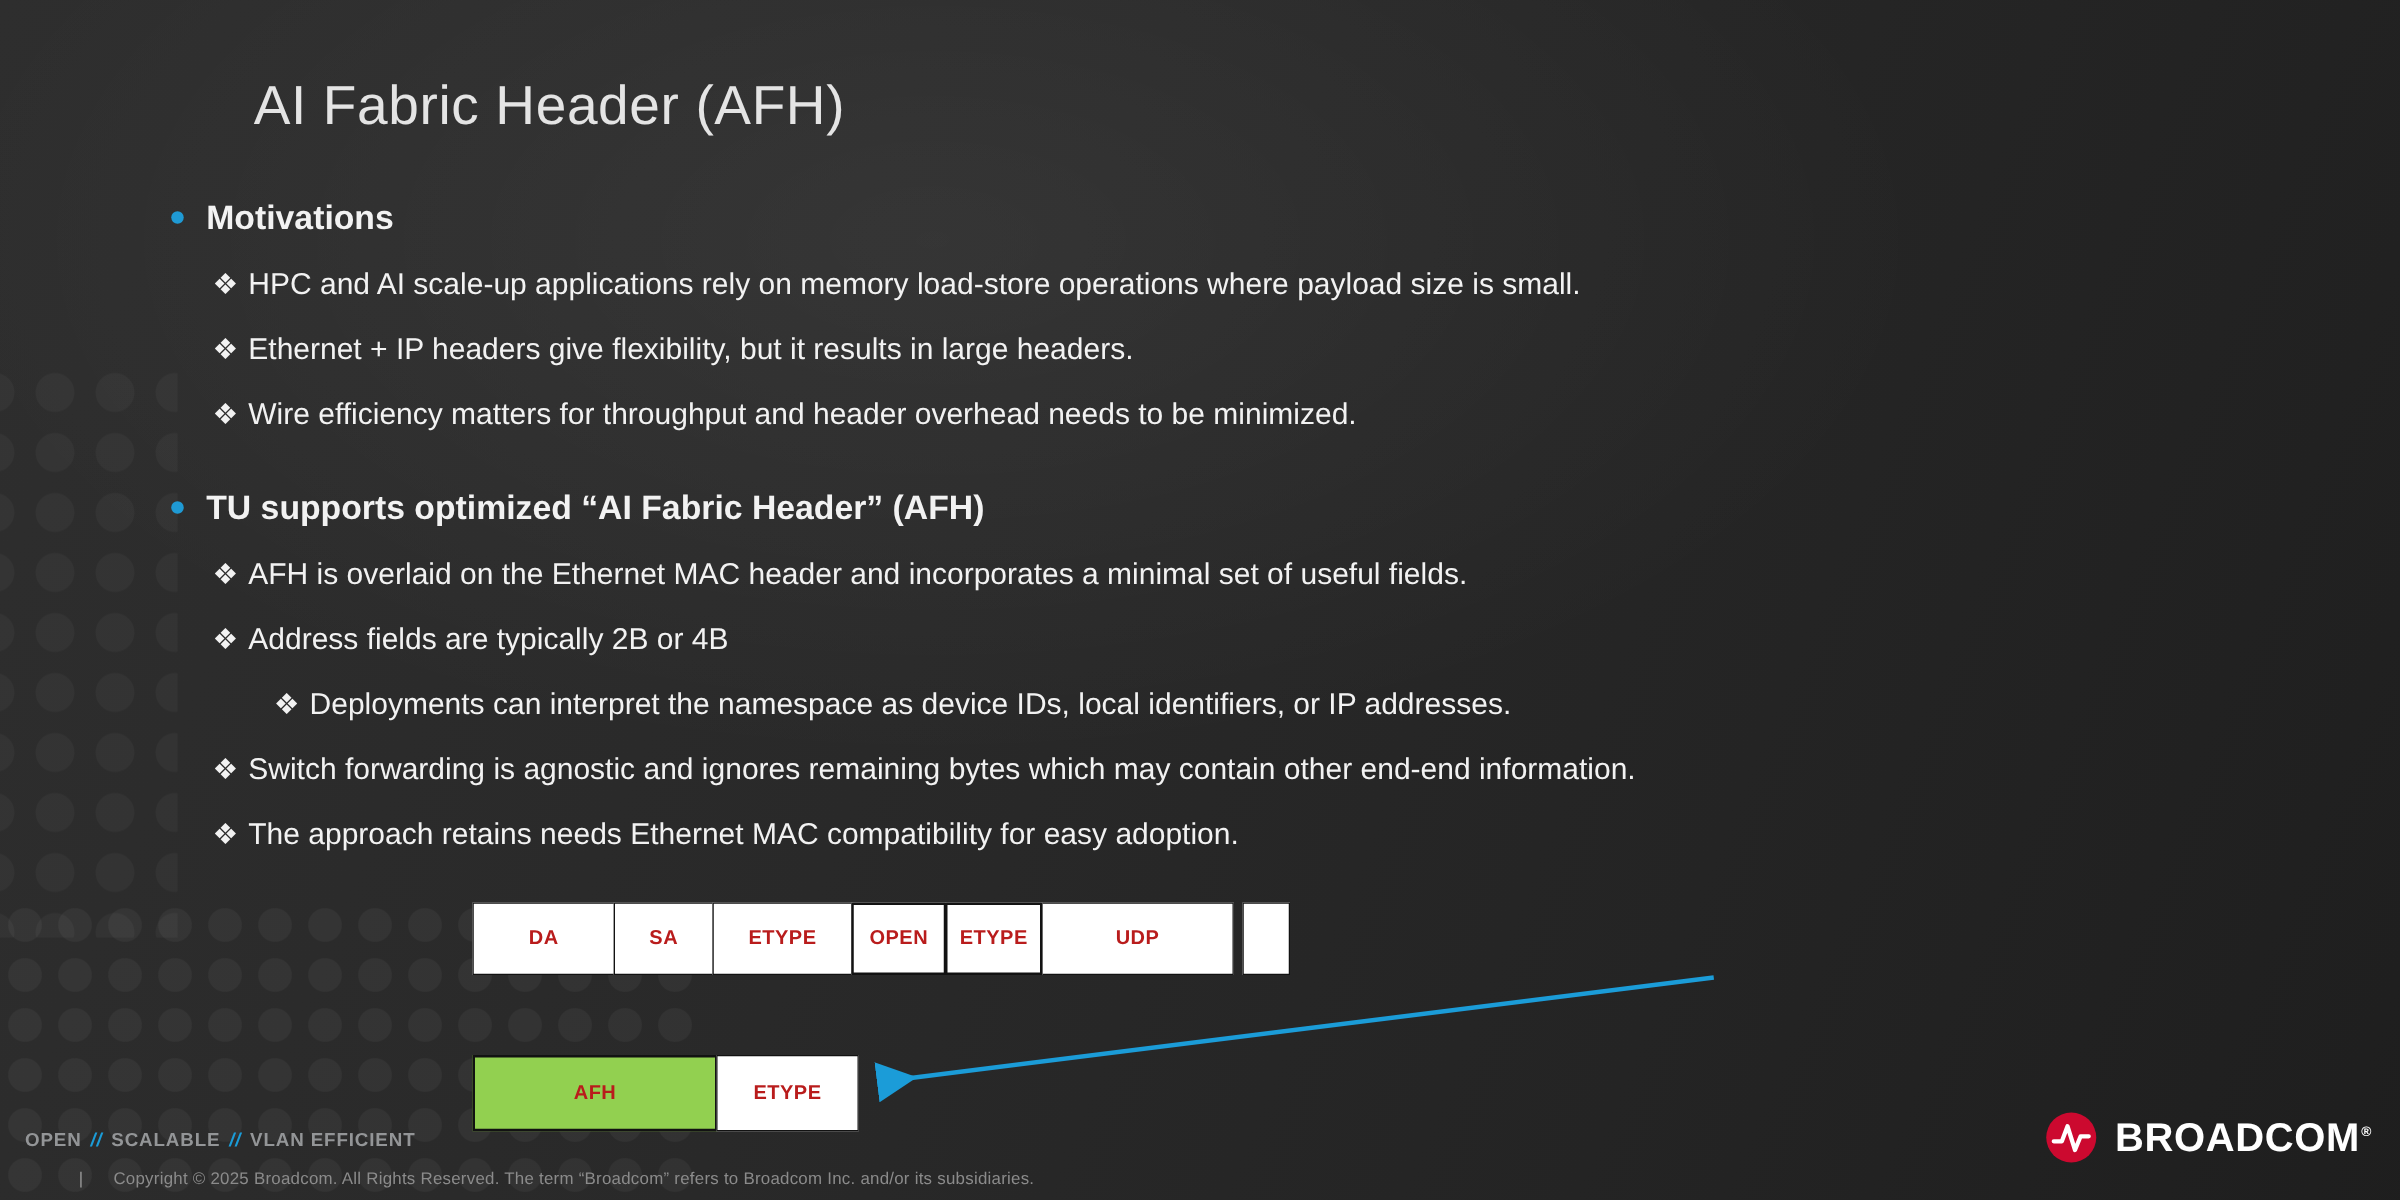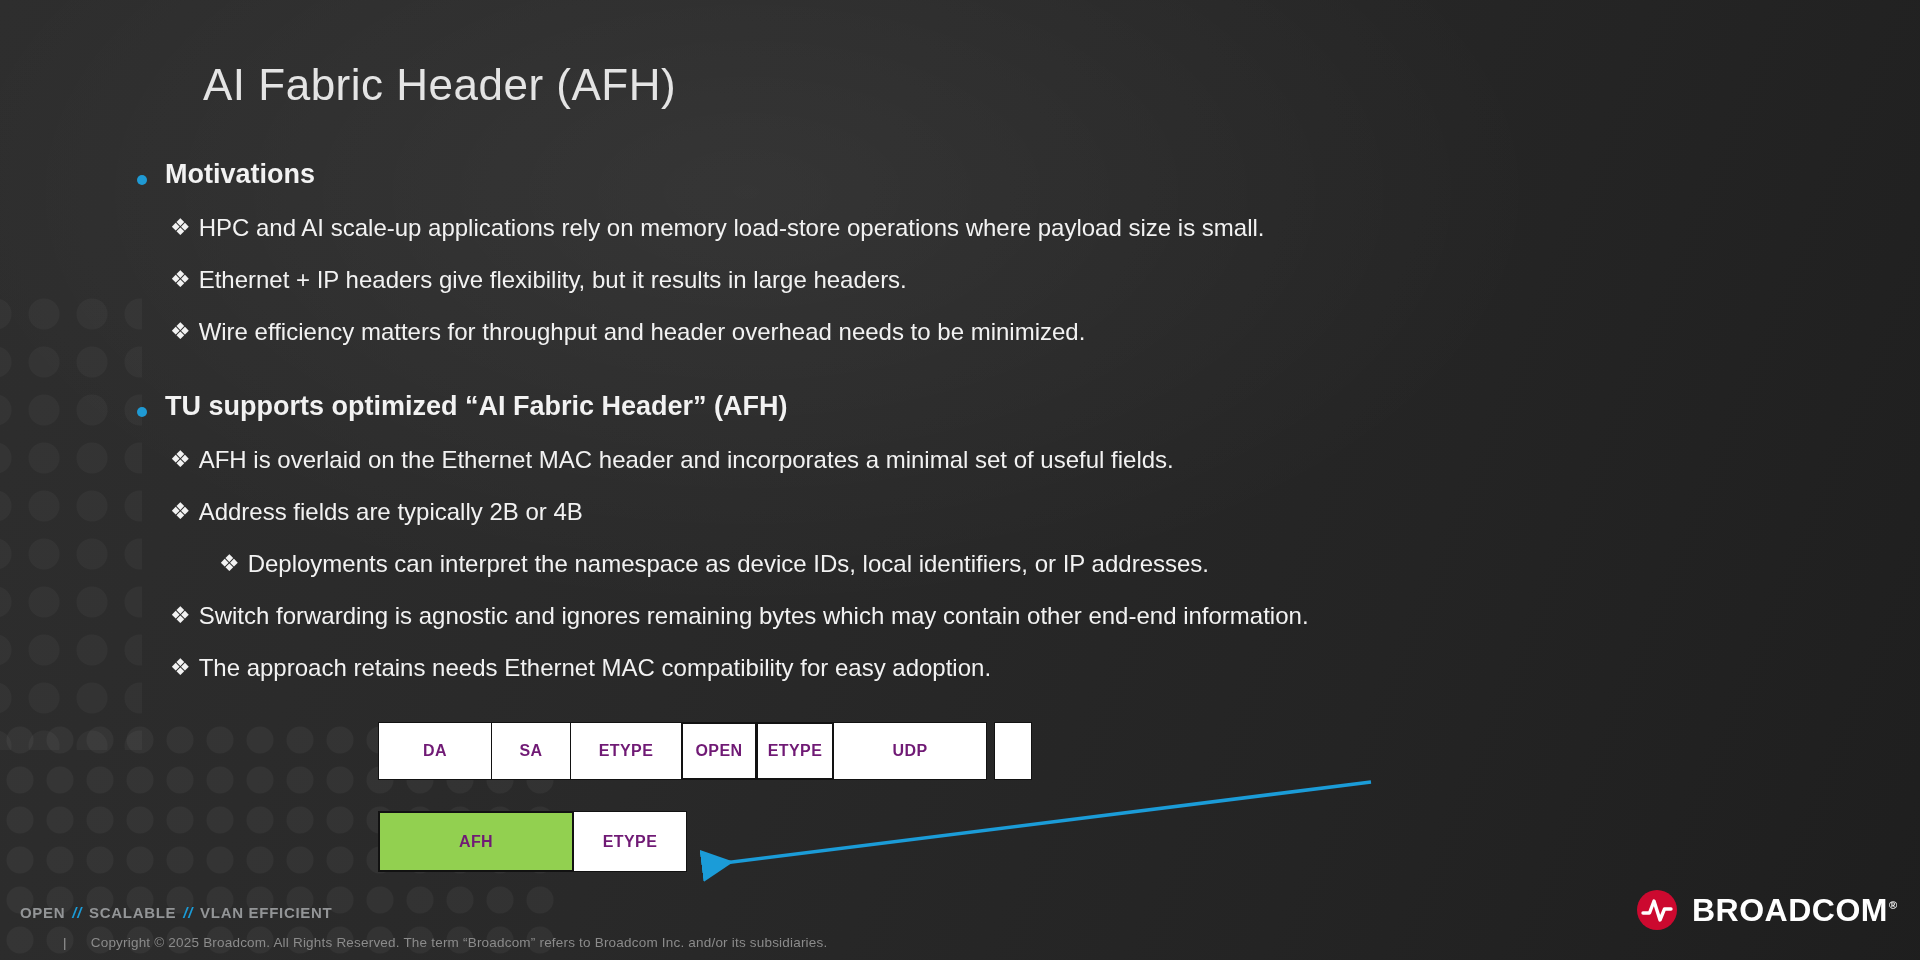--- a/index.html
+++ b/index.html
@@ -20,47 +20,47 @@
   .pattern-bottom {
     position:absolute; left:0; bottom:0; width:560px; height:240px;
     background-image:radial-gradient(circle, rgba(255,255,255,0.045) 13px, transparent 14px);
     background-size:40px 40px; pointer-events:none;
   }
   .title {
     position:absolute; left:203px; top:60px;
     font-size:44px; font-weight:400; color:#e4e4e4; letter-spacing:0.5px;
   }
   .content { position:absolute; left:135px; top:158px; width:1640px; }
-  .bullet { display:flex; align-items:center; color:#f2f2f2; }
+  .bullet { display:flex; align-items:flex-start; color:#f2f2f2; }
   .bullet .txt { display:block; }
   .l1 { font-size:27px; font-weight:bold; margin-top:44px; line-height:32px; }
   .content .l1:first-child { margin-top:0; }
   .l1 .dot {
     flex:0 0 auto; width:10px; height:10px; border-radius:50%;
     background:#1f9ad4; margin:11px 18px 0 2px;
   }
   .l2 { font-size:24px; margin-left:35px; margin-top:23px; line-height:29px; }
   .l3 { font-size:24px; margin-left:84px; margin-top:23px; line-height:29px; }
   .marker { margin-right:8px; font-size:23px; line-height:29px; }
   
   .diagram { position:absolute; left:378px; top:722px; }
   .drow { display:flex; }
   .dbox {
     box-sizing:border-box; height:58px; background:#ffffff;
     border:1px solid #121212; margin-left:-1px;
     display:flex; align-items:center; justify-content:center;
-    font-size:16px; font-weight:bold; color:#701a75; letter-spacing:0.4px;
+    font-size:16px; font-weight:bold; color:#b91c1c; letter-spacing:0.4px;
   }
   .drow .dbox:first-child { margin-left:0; }
   .dbox.heavy { border-width:2px; z-index:2; }
   .w-da{width:114px} .w-sa{width:80px} .w-et1{width:112px}
   .w-vlan{width:76px} .w-et2{width:78px} .w-ip{width:386px} .w-udp{width:154px}
   .w-end{width:38px; margin-left:7px !important;}
   .row2 { margin-top:31px; }
-  .row2 .dbox { height:61px; }
+  .row2 .dbox { height:61px;margin-top:33px; }
   .afh { width:196px; background:#92d050; border-width:2px; }
   .etype-b { width:114px; }
   .arrow-overlay { position:absolute; left:0; top:0; width:1920px; height:960px; pointer-events:none; }
   
   .tagline {
     position:absolute; left:20px; top:904px;
     font-size:15px; font-weight:bold; letter-spacing:0.7px; color:#939597;
   }
   .tagline .sep { color:#1b9cd8; font-style:italic; padding:0 7px; }
   .copyright {

